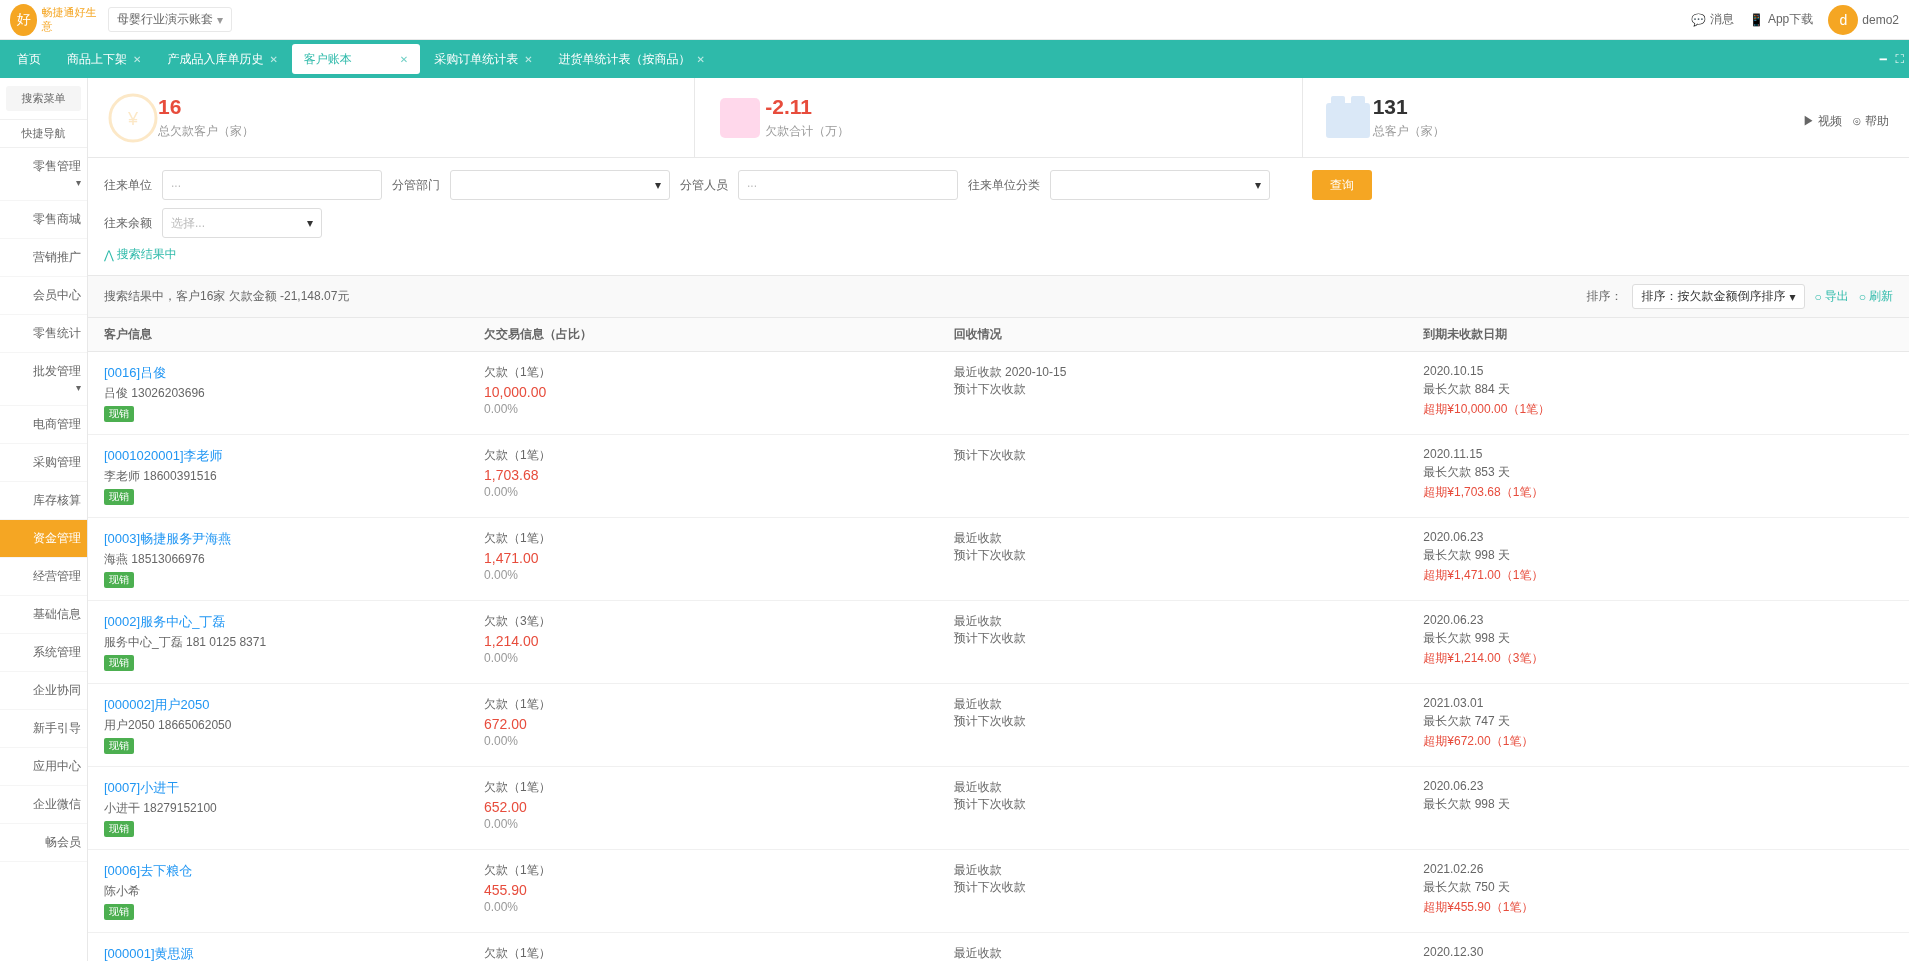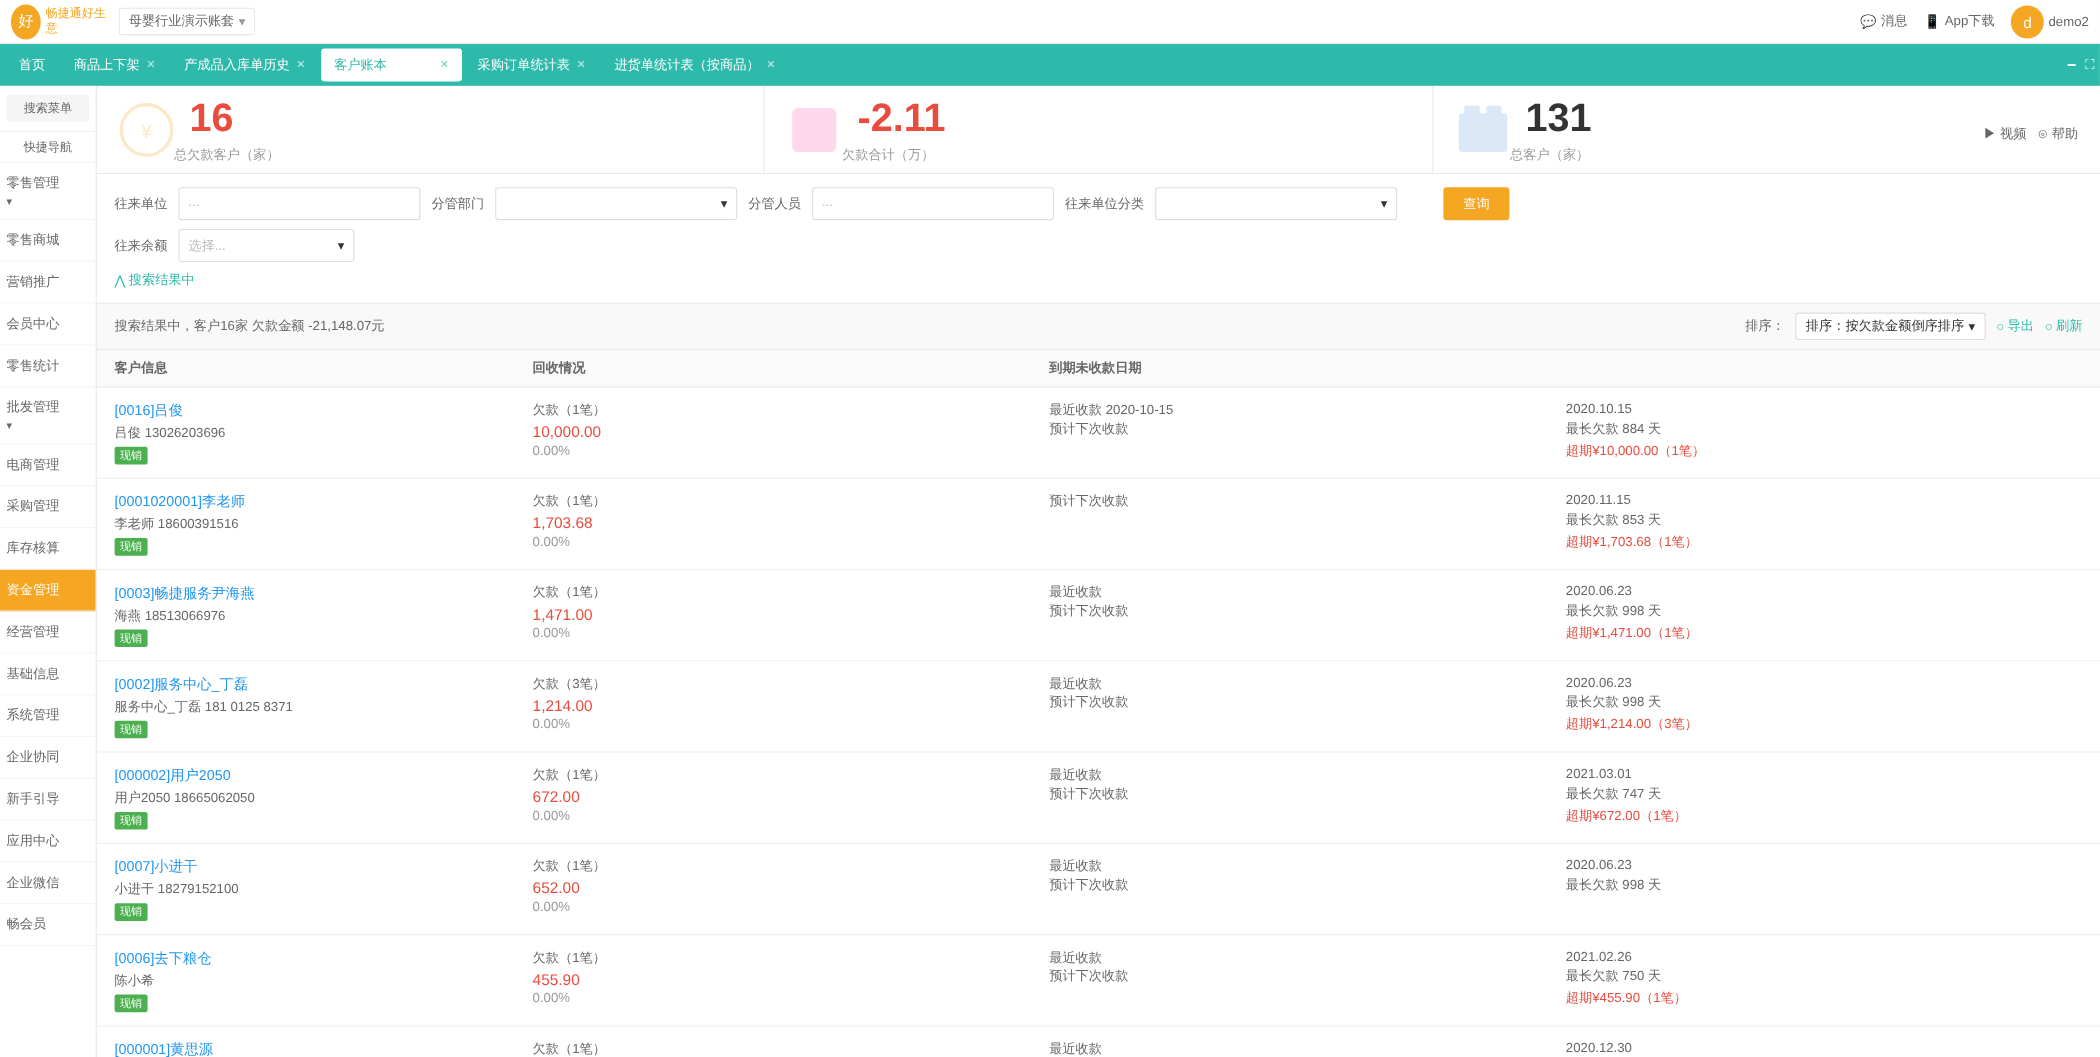--- a/index.html
+++ b/index.html
@@ -23,32 +23,32 @@
     .tab-bar-right { margin-left: auto; display: flex; align-items: center; gap: 8px; color: white; }
 
     
     .main-area { display: flex; flex: 1; overflow: hidden; }
 
     
     .sidebar { width: 88px; background: #fff; border-right: 1px solid #e8e8e8; display: flex; flex-direction: column; flex-shrink: 0; overflow-y: auto; }
     .sidebar-search { padding: 8px 6px; border-bottom: 1px solid #f0f0f0; }
     .sidebar-search-btn { width: 100%; background: #f5f5f5; border: none; padding: 5px; border-radius: 3px; font-size: 11px; color: #666; cursor: pointer; }
     .sidebar-nav-btn { padding: 6px; text-align: center; font-size: 11px; color: #666; cursor: pointer; border-bottom: 1px solid #f0f0f0; }
-    .sidebar-item { padding: 10px 6px; text-align: left; font-size: 12px; color: #666; cursor: pointer; border-bottom: 1px solid #f5f5f5; }
+    .sidebar-item { padding: 10px 6px; text-align: right; font-size: 12px; color: #666; cursor: pointer; border-bottom: 1px solid #f5f5f5; font-family: Liberation Serif, serif; }
     .sidebar-item.active { background: #f5a623; color: #fff; }
     .sidebar-item .item-label { font-size: 12px; }
 
     
     .content-area { flex: 1; overflow: auto; background: #f0f0f0; }
     .content-inner { padding: 0; background: #fff; }
 
     
     .stats-bar { display: flex; background: #fff; border-bottom: 1px solid #e8e8e8; height: 80px; }
     .stat-item { flex: 1; display: flex; align-items: center; padding: 0 20px; border-right: 1px solid #e8e8e8; }
-    .stat-info .stat-number { font-size: 36px; font-weight: bold; margin-left: 14px; }
+    .stat-info .stat-number { font-size: 21px; font-weight: bold; }
     .stat-info .stat-number.red { color: #e74c3c; }
     .stat-info .stat-number.dark { color: #333; font-weight: 900; }
     .stat-info .stat-label { font-size: 12px; color: #999; margin-top: 4px; }
     .stat-top-right { margin-left: auto; display: flex; gap: 10px; align-items: flex-start; padding-top: 8px; font-size: 12px; color: #666; }
 
     
     .filter-area { background: #fff; padding: 12px 16px; border-bottom: 1px solid #e8e8e8; }
     .filter-row { display: flex; align-items: center; gap: 10px; margin-bottom: 8px; }
     .filter-label { font-size: 12px; color: #666; white-space: nowrap; }
     .filter-input { border: 1px solid #ddd; border-radius: 3px; padding: 5px 8px; font-size: 12px; color: #333; min-width: 160px; height: 30px; background: #fff; }
@@ -321,20 +321,21 @@
             <div class="action-btn">
               <span>○ </span>
               <span>刷新</span>
             </div>
           </div>
         </div>
 
         <div class="table-area">
           <div class="table-header">
             <div>客户信息</div>
+            <div>欠交易信息（占比）</div>
             <div>回收情况</div>
             <div>到期未收款日期</div>
           </div>
 
           <div class="table-row">
             <div>
               <div class="customer-name">[0016]吕俊</div>
               <div class="customer-contact">吕俊  13026203696</div>
               <span class="customer-tag">现销</span>
             </div>

